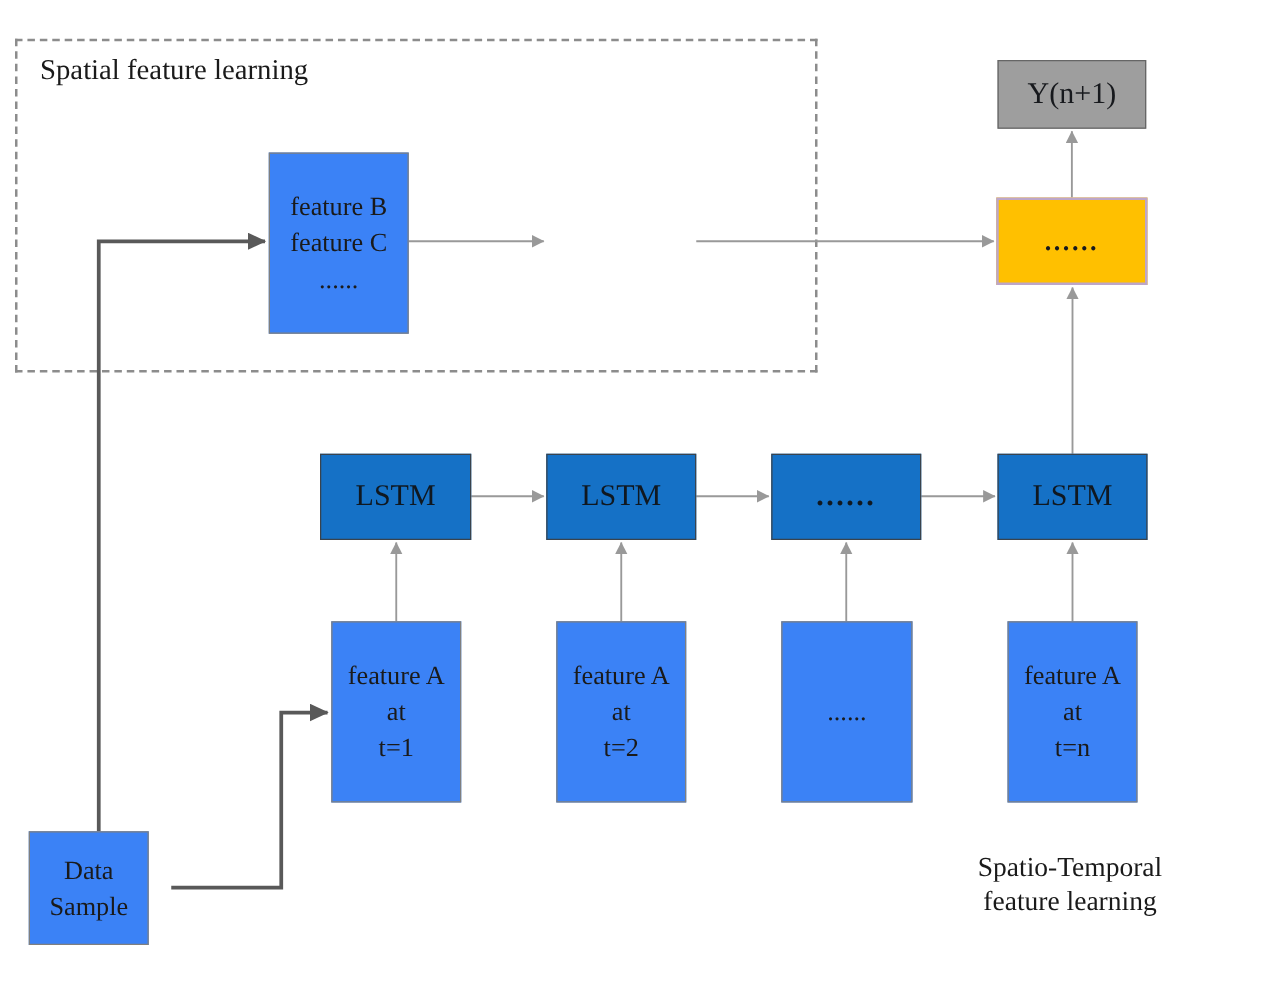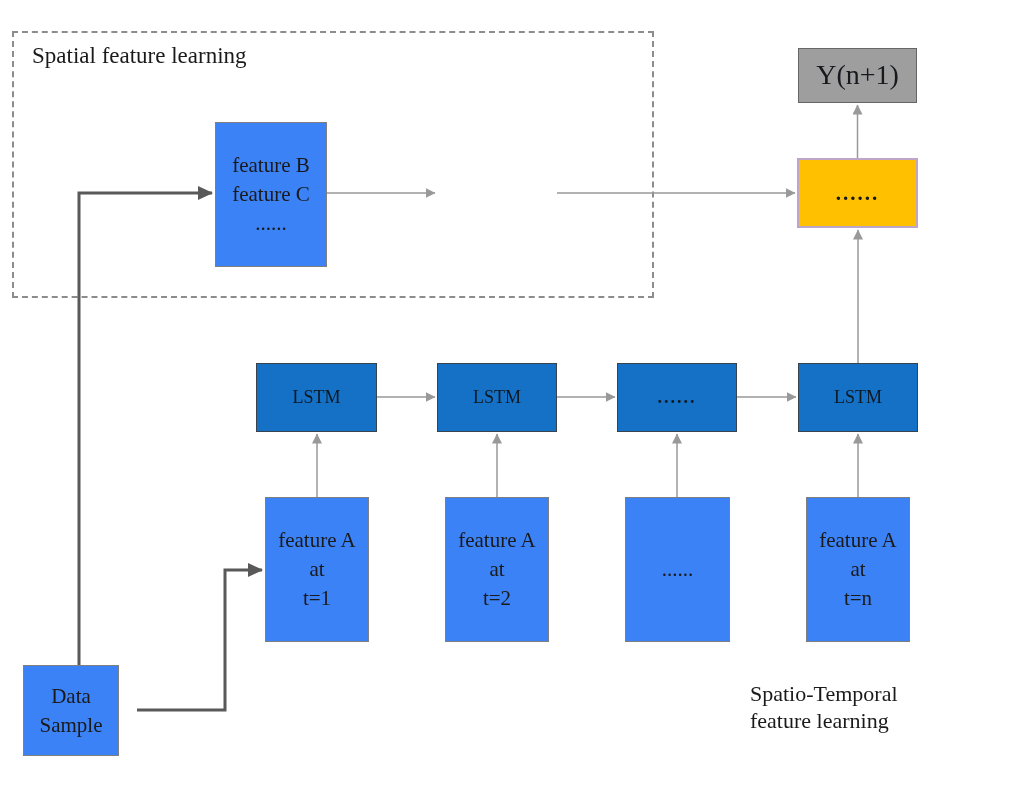--- a/index.html
+++ b/index.html
@@ -53,31 +53,31 @@
     line-height: 1.38;
   }
   .plain {
     background: #3b82f6;
     border: 1px solid #7f7f7f;
   }
   .blue {
     background: #1571c6;
     border: 1px solid #39434d;
   }
-  .blue .lbl { font-size: 18px; color: #101820; }
+  .blue .lbl { font-size: 24px; color: #101820; }
   .red {
     background: #c0504d;
     border: 1px solid #3f2323;
   }
   .red .lbl { font-size: 24px; color: #17191d; }
   .gray {
     background: #9e9e9e;
     border: 1px solid #666666;
   }
-  .gray .lbl { font-size: 28px; color: #17191d; }
+  .gray .lbl { font-size: 24px; color: #17191d; }
   .orange {
     background: #ffc000;
     border: 2px solid #bda6c9;
   }
   .orange .lbl { font-size: 21px; font-weight: bold; color: #17191d; letter-spacing: 2px; }
   .dots-lbl { font-weight: bold; letter-spacing: 2px; }
 
   
   .n-feature-bc { left: 215px; top: 122px; width: 112px; height: 145px; }
   .n-cnn        { left: 437px; top: 167px; width: 120px; height: 55px; }
@@ -90,21 +90,21 @@
   .n-feat-t1    { left: 265px; top: 497px; width: 104px; height: 145px; }
   .n-feat-t2    { left: 445px; top: 497px; width: 104px; height: 145px; }
   .n-feat-dots  { left: 625px; top: 497px; width: 105px; height: 145px; }
   .n-feat-tn    { left: 806px; top: 497px; width: 104px; height: 145px; }
   .n-data       { left: 23px;  top: 665px; width: 96px; height: 91px; }
 
   .caption {
     position: absolute;
     left: 750px; top: 681px;
     width: 212px;
-    text-align: left;
+    text-align: center;
     font-size: 22px;
     line-height: 1.22;
     white-space: pre-line;
     z-index: 3;
   }
 </style>
 </head>
 <body>
 
 <div class="stage">

